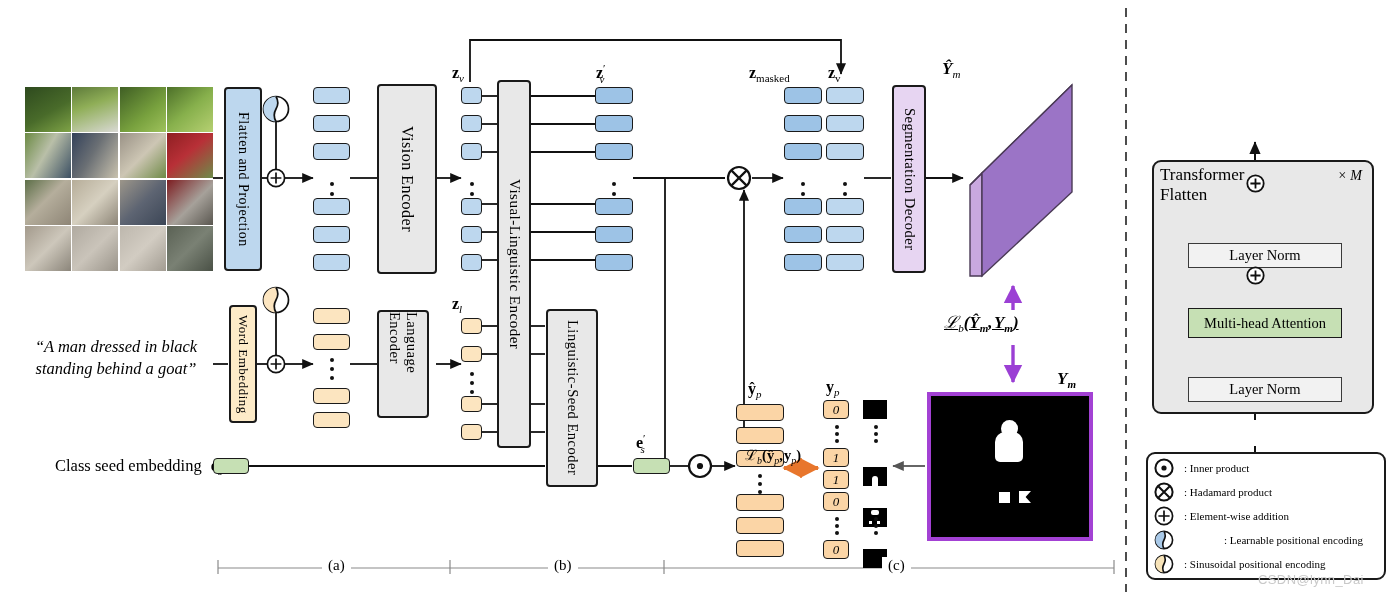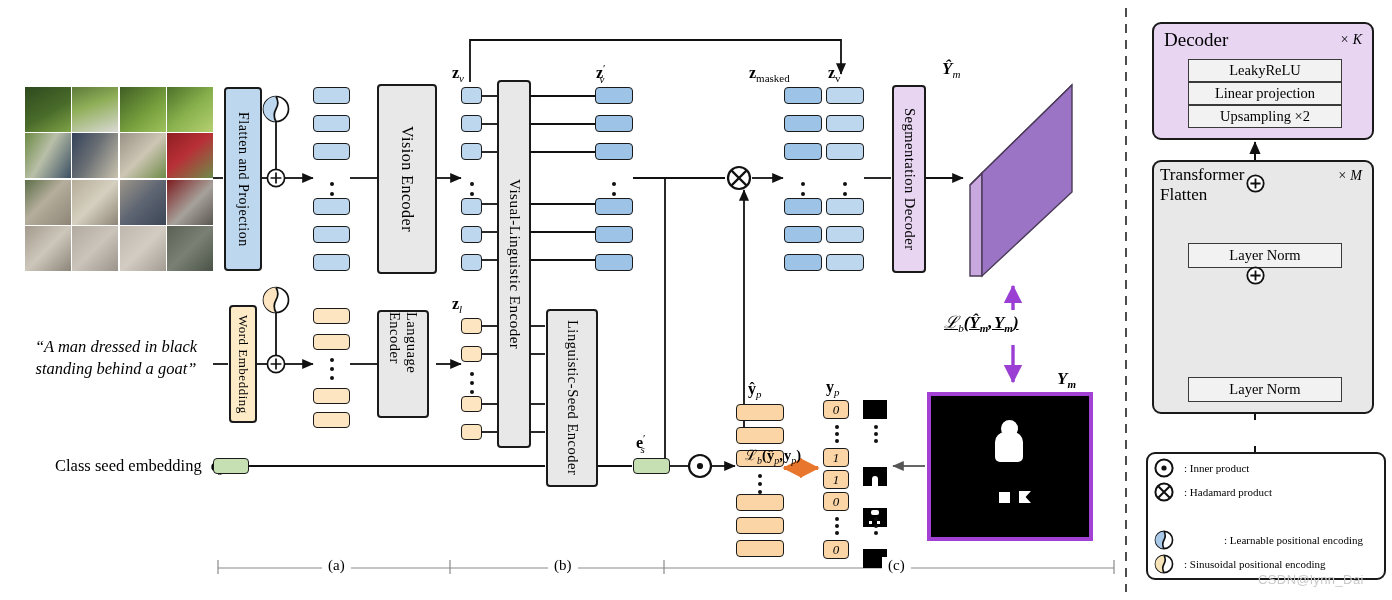--- a/index.html
+++ b/index.html
@@ -517,34 +517,28 @@
          clip-path:polygon(0% 0%, 100% 0%, 55% 50%, 100% 100%, 0% 100%);"></div>
   </div>
   <div class="lbl" style="left:1057px;top:369px;font-size:17px;">
     <span class="bold mi">Y</span><sub class="bold mi" style="font-size:11px;">m</sub>
   </div>
 
   <div class="lbl" style="left:322px;top:557px;font-size:15px;background:#fff;padding:0 6px;">(a)</div>
   <div class="lbl" style="left:548px;top:557px;font-size:15px;background:#fff;padding:0 6px;">(b)</div>
   <div class="lbl" style="left:882px;top:557px;font-size:15px;background:#fff;padding:0 6px;">(c)</div>
 
-  <div class="abs panelbox plum" style="left:1152px;top:22px;width:222px;height:118px;">
-    <div class="lbl" style="left:10px;top:5px;font-size:19px;">Decoder</div>
-    <div class="lbl mi" style="right:10px;top:8px;left:auto;font-size:14px;">× K</div>
-    <div class="rowbox abs" style="left:34px;top:35px;width:154px;height:23px;">LeakyReLU</div>
-    <div class="rowbox abs" style="left:34px;top:58px;width:154px;height:23px;">Linear projection</div>
-    <div class="rowbox abs" style="left:34px;top:81px;width:154px;height:23px;">Upsampling ×2</div>
-  </div>
 
   <div class="abs panelbox gray" style="left:1152px;top:160px;width:222px;height:254px;">
     <div class="lbl" style="left:6px;top:3px;font-size:17px;">Transformer</div>
     <div class="lbl" style="left:6px;top:23px;font-size:17px;">Flatten</div>
     <div class="lbl mi" style="right:10px;top:6px;left:auto;font-size:14px;">× M</div>
 
     <div class="rowbox abs" style="left:34px;top:81px;width:154px;height:25px;">Layer Norm</div>
+    <div class="rowbox mha abs" style="left:34px;top:146px;width:154px;height:30px;">Multi-head Attention</div>
     <div class="rowbox abs" style="left:34px;top:215px;width:154px;height:25px;">Layer Norm</div>
   </div>
 
   <div class="abs" style="left:1246px;top:174px;width:19px;height:19px;">
     <svg width="19" height="19" style="position:static;">
       <circle cx="9.5" cy="9.5" r="8.2" fill="#fff" stroke="#111" stroke-width="1.8"></circle>
       <path d="M4.4,9.5 H14.6 M9.5,4.4 V14.6" stroke="#111" stroke-width="1.8"></path>
     </svg>
   </div>
   <div class="abs" style="left:1246px;top:266px;width:19px;height:19px;">
@@ -570,20 +564,29 @@
   <div class="legrow" style="left:1154px;top:482px;">
     <span style="display:inline-block;width:24px;">
       <svg width="20" height="20" style="position:static;vertical-align:middle;">
         <circle cx="10" cy="10" r="8.6" fill="#fff" stroke="#111" stroke-width="2"></circle>
         <path d="M4,4 L16,16 M16,4 L4,16" stroke="#111" stroke-width="2"></path>
       </svg>
     </span>
     <span style="margin-left:6px;">: Hadamard product</span>
   </div>
 
+  <div class="legrow" style="left:1154px;top:506px;">
+    <span style="display:inline-block;width:24px;">
+      <svg width="20" height="20" style="position:static;vertical-align:middle;">
+        <circle cx="10" cy="10" r="8.6" fill="#fff" stroke="#111" stroke-width="1.7"></circle>
+        <path d="M4.4,10 H15.6 M10,4.4 V15.6" stroke="#111" stroke-width="1.7"></path>
+      </svg>
+    </span>
+    <span style="margin-left:6px;">: Element-wise addition</span>
+  </div>
 
   <div class="legrow" style="left:1154px;top:530px;gap:40px;">
     <span style="display:inline-block;width:24px;">
       <svg width="20" height="20" style="position:static;vertical-align:middle;">
         <circle cx="10" cy="10" r="8.6" fill="#fff" stroke="#111" stroke-width="1.6"></circle>
         <path d="M10,1.4 A8.6,8.6 0 0 1 10,10 A8.6,8.6 0 0 0 10,18.6 A8.6,8.6 0 0 1 10,1.4 Z" fill="#a9c9e8"></path>
         <path d="M10,1.4 A8.6,8.6 0 0 1 10,10 A8.6,8.6 0 0 0 10,18.6" fill="none" stroke="#111" stroke-width="1.6"></path>
       </svg>
     </span>
     <span style="margin-left:6px;">: Learnable positional encoding</span>

